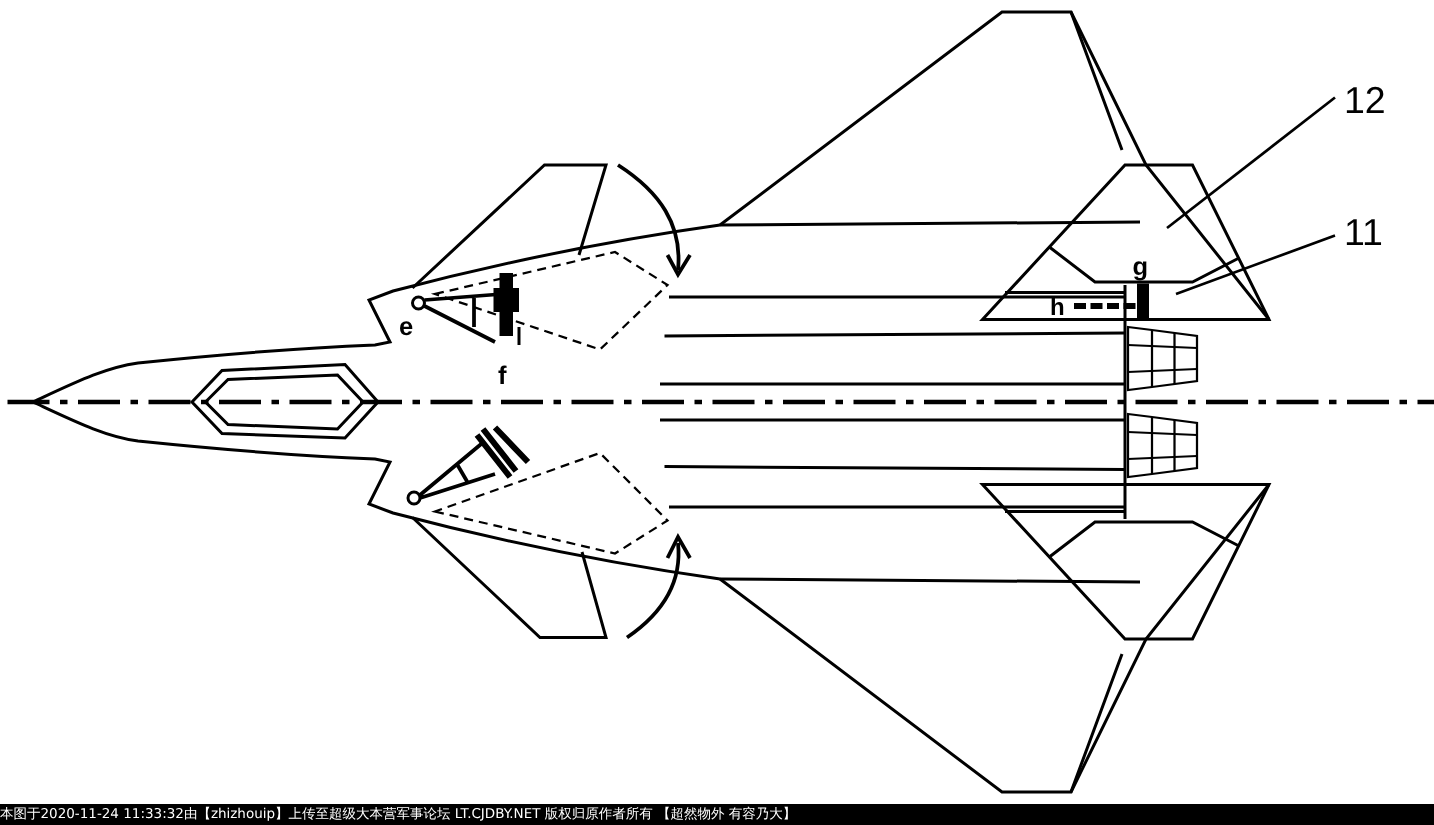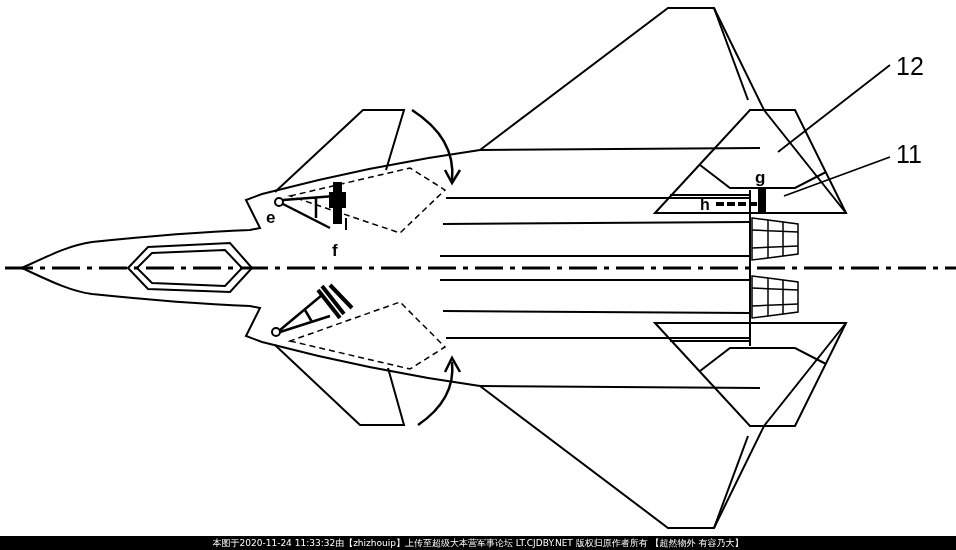--- a/index.html
+++ b/index.html
@@ -1,19 +1,19 @@
 <!DOCTYPE html>
 <html><head>
 <meta charset="utf-8">
 <style>
   html,body{margin:0;padding:0;background:#fff;}
   body{width:956px;height:550px;position:relative;overflow:hidden;font-family:"DejaVu Sans",sans-serif;}
   #drawing{position:absolute;left:0;top:0;width:956px;height:536px;}
   .label{font-family:"Liberation Sans",sans-serif;}
-  #caption{position:absolute;left:0;top:536px;width:956px;height:14px;background:#000;color:#fff;font-size:9px;line-height:14px;text-align:center;white-space:nowrap;font-family:"DejaVu Sans",sans-serif;}
+  #caption{position:absolute;left:0;top:536px;width:956px;height:14px;background:#000;color:#fff;font-size:9px;line-height:14px;white-space:nowrap;font-family:"DejaVu Sans",sans-serif;}
 </style>
 </head>
 <body>
 
 <svg id="drawing" viewBox="0 0 956 536" xmlns="http://www.w3.org/2000/svg">
   <g fill="none" stroke="#000" stroke-width="2" stroke-linejoin="miter">
 
     <line x1="5" y1="268" x2="956" y2="268" stroke-width="3" stroke-dasharray="28,7,5,7"></line>
 
     <path d="M22,268 C50,255 70,245 92,242 C150,236 200,232 250,230 L260,228 L246,200 L262,194 C300,184 380,164 480,150"></path>

